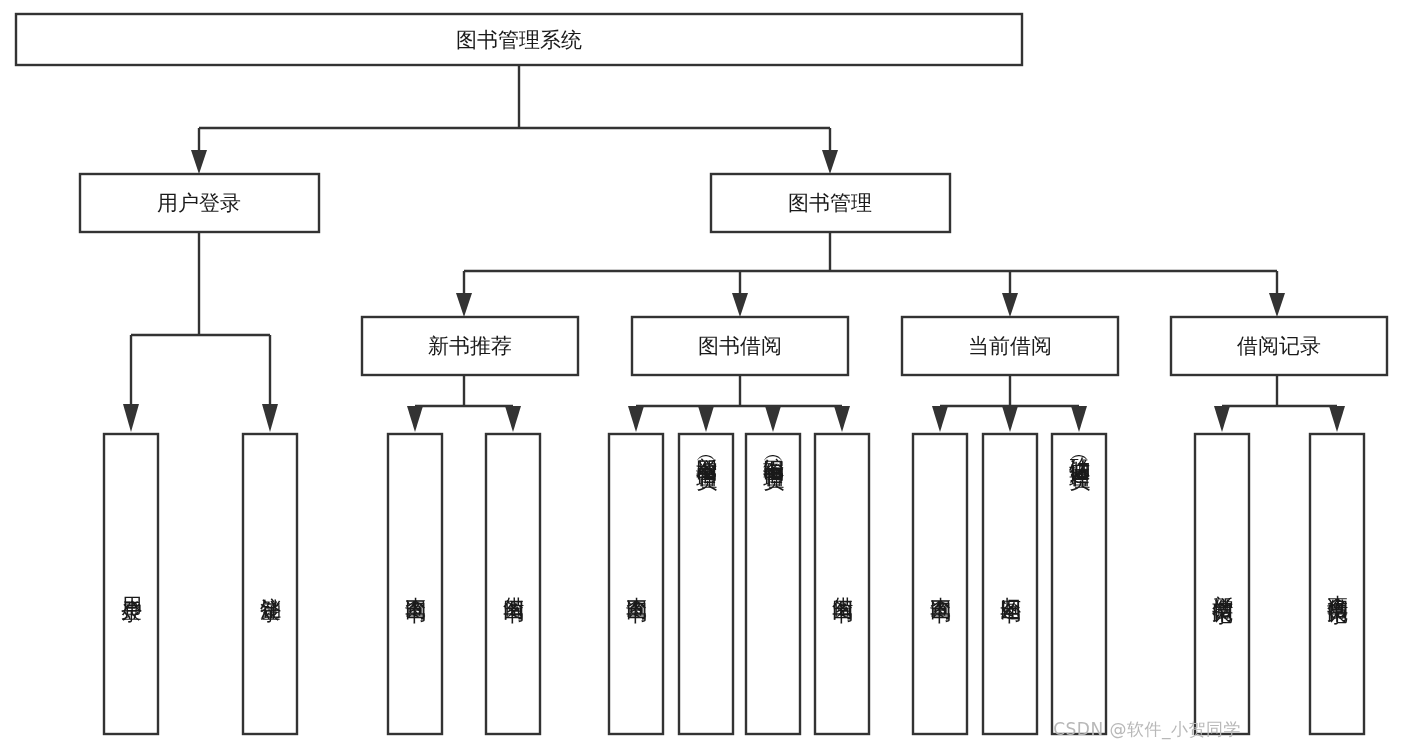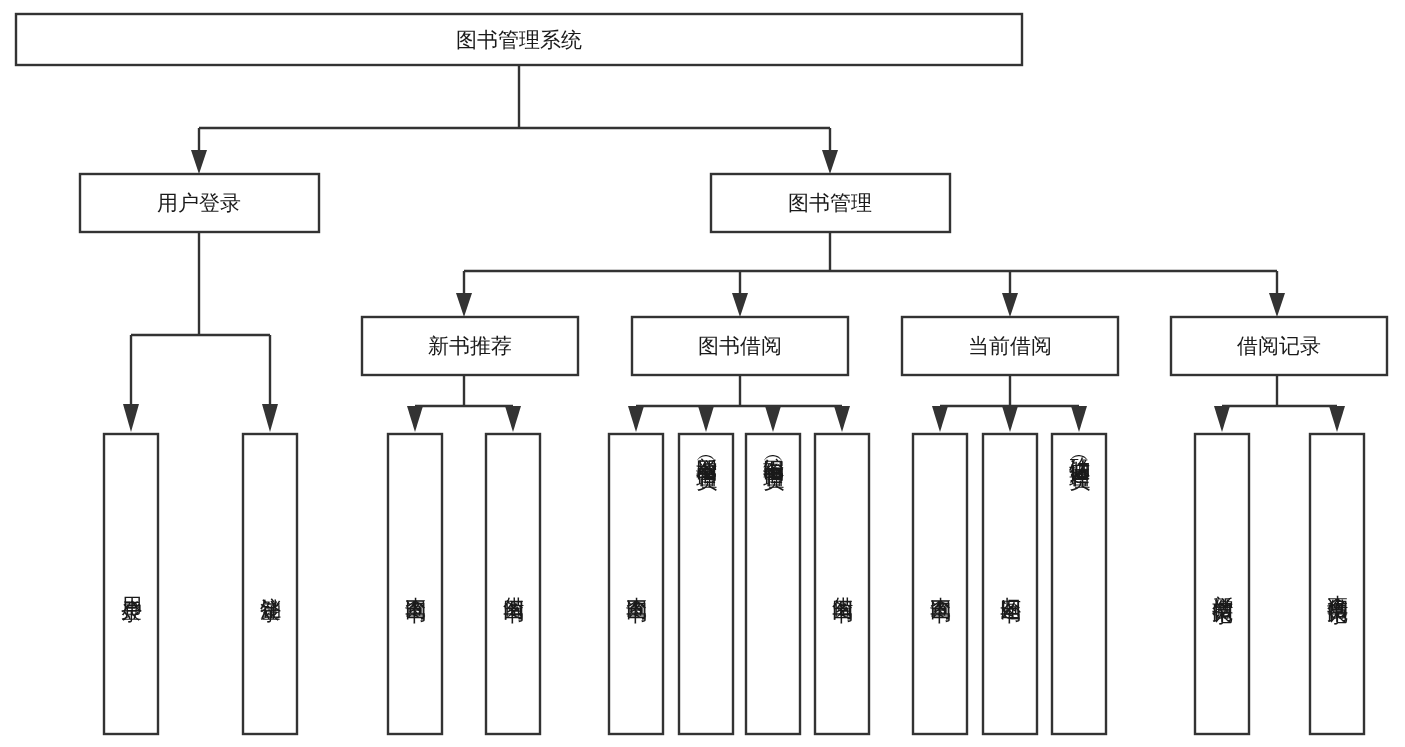--- a/index.html
+++ b/index.html
@@ -256,14 +256,15 @@
   </div>
 
   <div class="vlabel-wrap" style="left:1195px; top:434px; width:54px; height:300px;">
     <span class="vlabel-text">新增借阅记录</span>
   </div>
 
   <div class="vlabel-wrap" style="left:1310px; top:434px; width:54px; height:300px;">
     <span class="vlabel-text">查询借阅记录</span>
   </div>
 
+  <div class="watermark">CSDN @软件_小贺同学</div>
 
 </div>
 
 </body></html>

